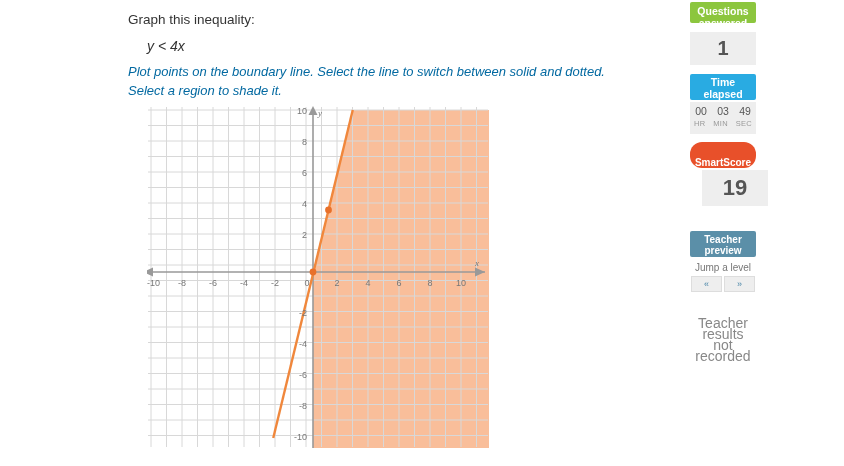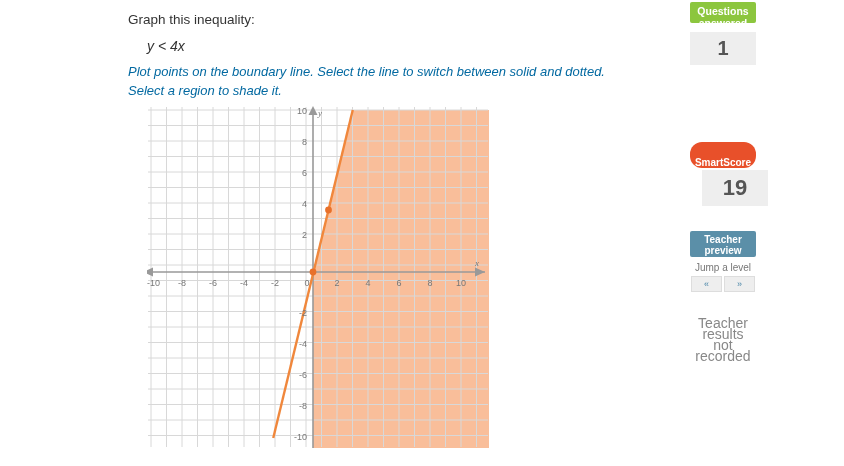--- a/index.html
+++ b/index.html
@@ -304,20 +304,36 @@
   </div>
 
   <div class="side-panel">
 
     <div class="qa-header">
       <div>Questions</div>
       <div>answered</div>
     </div>
     <div class="qa-value">1</div>
 
+    <div class="time-header">
+      <div>Time</div>
+      <div>elapsed</div>
+    </div>
+    <div class="time-value">
+      <div class="time-digits">
+        <span>00</span>
+        <span>03</span>
+        <span>49</span>
+      </div>
+      <div class="time-labels">
+        <span>HR</span>
+        <span>MIN</span>
+        <span>SEC</span>
+      </div>
+    </div>
 
     <div class="ss-header">
       <div>SmartScore</div>
       <div class="ss-sub">
         <span>out of 100</span>
         <span class="info-dot">i</span>
       </div>
     </div>
     <div class="ss-value">19</div>
 

